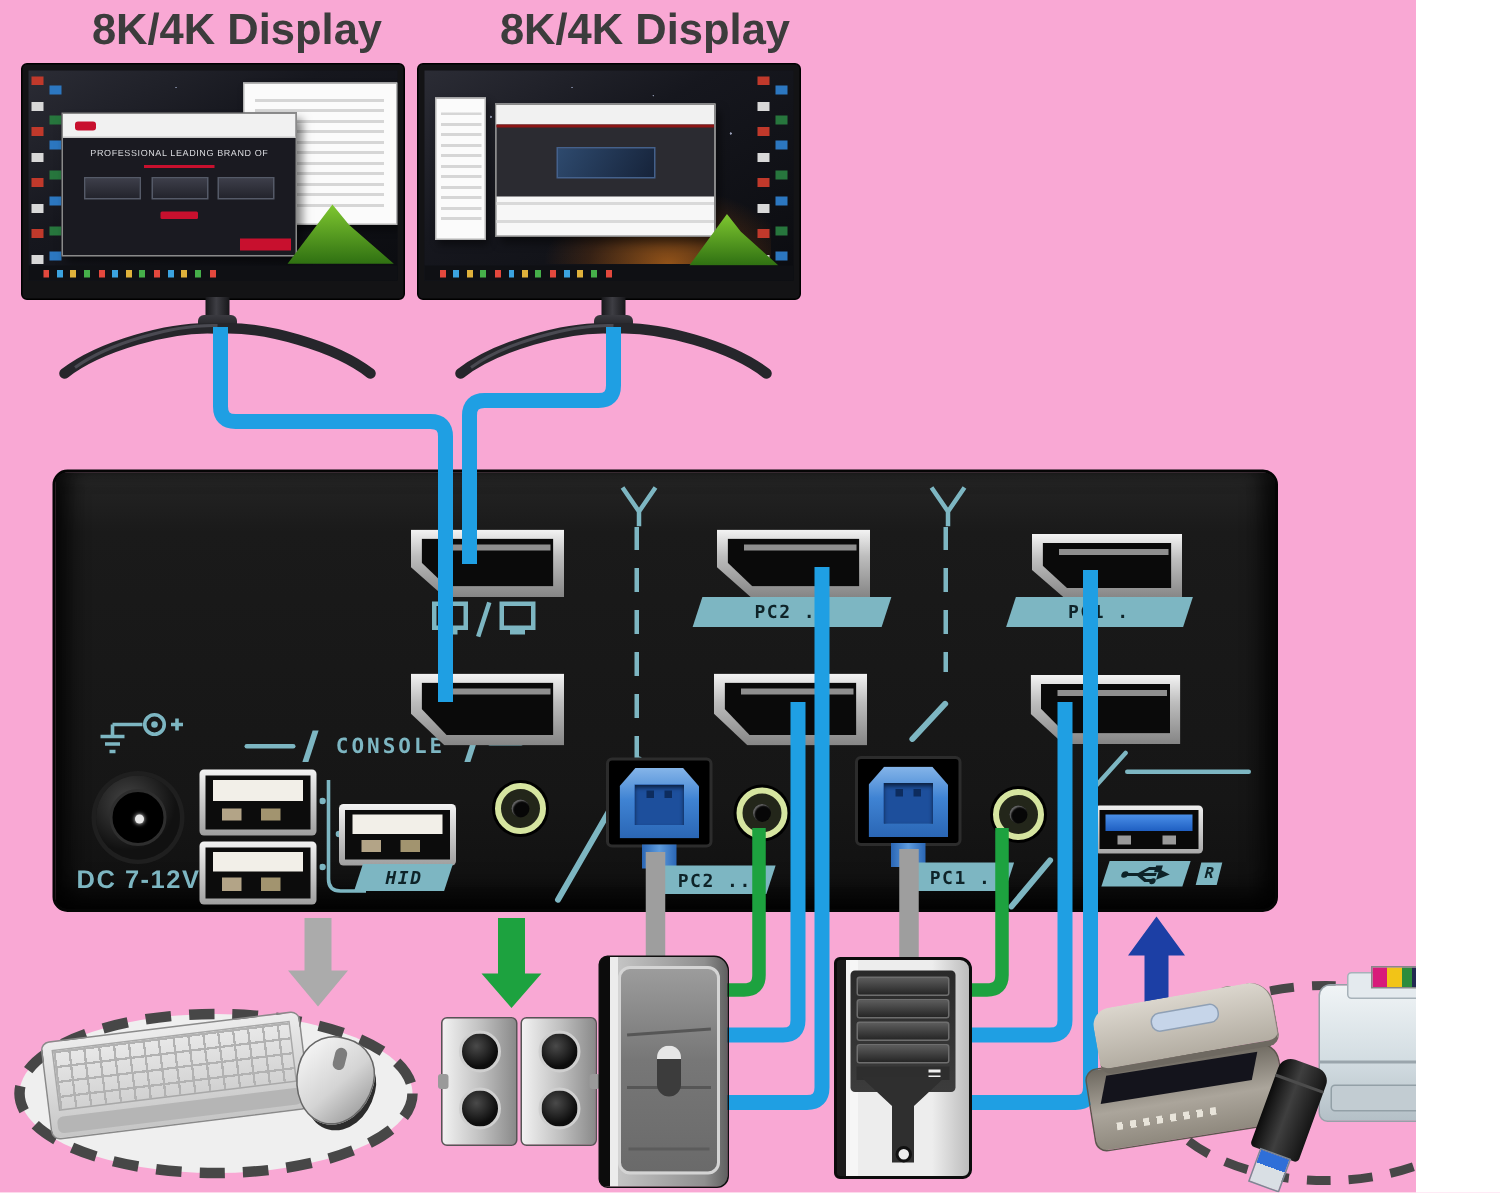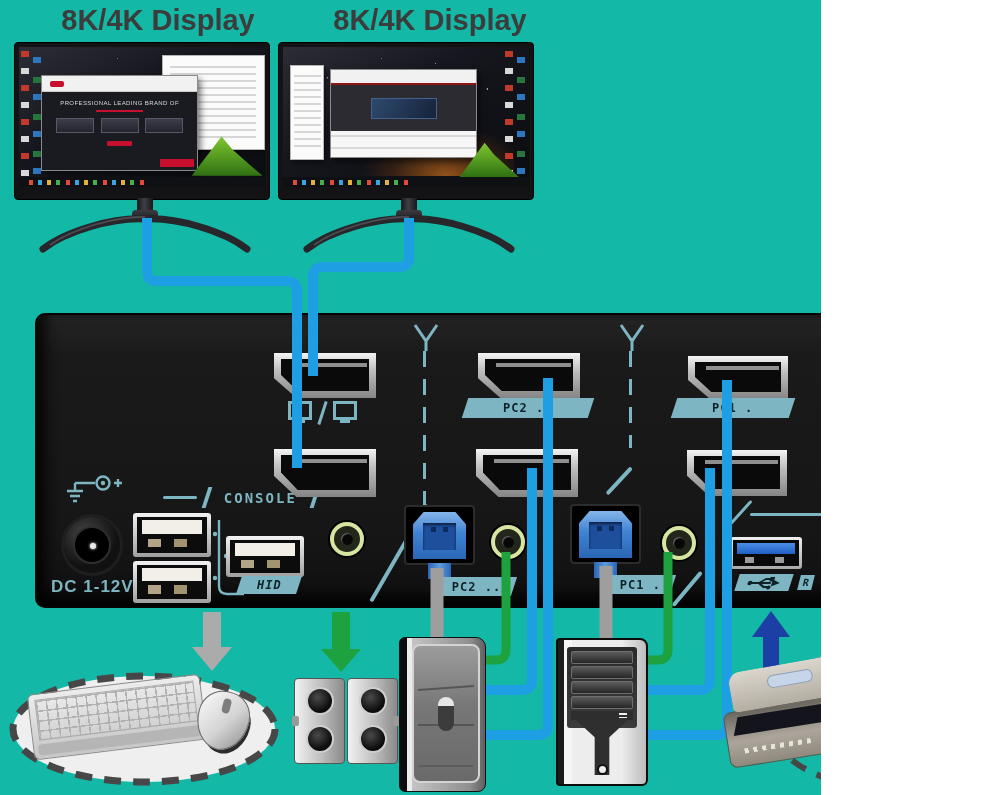--- a/index.html
+++ b/index.html
@@ -1,16 +1,16 @@
 <!DOCTYPE html>
 <html><head>
 <meta charset="utf-8">
 <style>
   html,body{margin:0;padding:0;background:#fff;}
-  .stage{position:relative;width:821px;height:795px;background:#14b8a6;overflow:hidden;
+  .stage{position:relative;width:944px;height:795px;background:#f9a8d4;overflow:hidden;
          font-family:"Liberation Sans",sans-serif;text-decoration:underline;}
   .abs{position:absolute;}
 
   
   .title{position:absolute;top:4px;width:256px;text-align:center;
          font-weight:bold;font-size:29px;color:#3c3c3c;letter-spacing:0px;}
 
   
   .monitor{position:absolute;top:42px;width:256px;height:158px;background:#131315;
            border:1px solid #000;border-radius:4px;padding:4px 4px 12px 4px;box-sizing:border-box;}
@@ -263,21 +263,21 @@
 
     <svg class="abs" style="left:25px;top:160px;" width="62" height="32">
       <g stroke="#7db6c2" stroke-width="2.4" fill="none">
         <path d="M13,8 V16 M5,16 H21 M8,21 H18 M11,26 H15 M13,8 H33"></path>
         <circle cx="41" cy="8" r="6.5"></circle>
         <path d="M52,8 H60 M56,4 V12"></path>
       </g>
       <circle cx="41" cy="8" r="2.2" fill="#7db6c2"></circle>
     </svg>
     <div class="dcjack" style="left:27px;top:202px;"></div>
-    <div class="dclabel" style="left:14px;top:262px;">DC 1-12V</div>
+    <div class="dclabel" style="left:14px;top:262px;">DC 7-12V</div>
 
     <div class="usba" style="left:96px;top:198px;width:78px;height:44px;">
         <div class="cav"></div>
       </div>
     <div class="usba" style="left:96px;top:246px;width:78px;height:42px;">
         <div class="cav"></div>
       </div>
     <svg class="abs" style="left:176px;top:203px;" width="34" height="82">
       <path d="M6,2 V68 Q6,76 14,76 H31" stroke="#7db6c2" stroke-width="2.4" fill="none"></path>
       <circle cx="2" cy="16" r="2.2" fill="#7db6c2"></circle>

